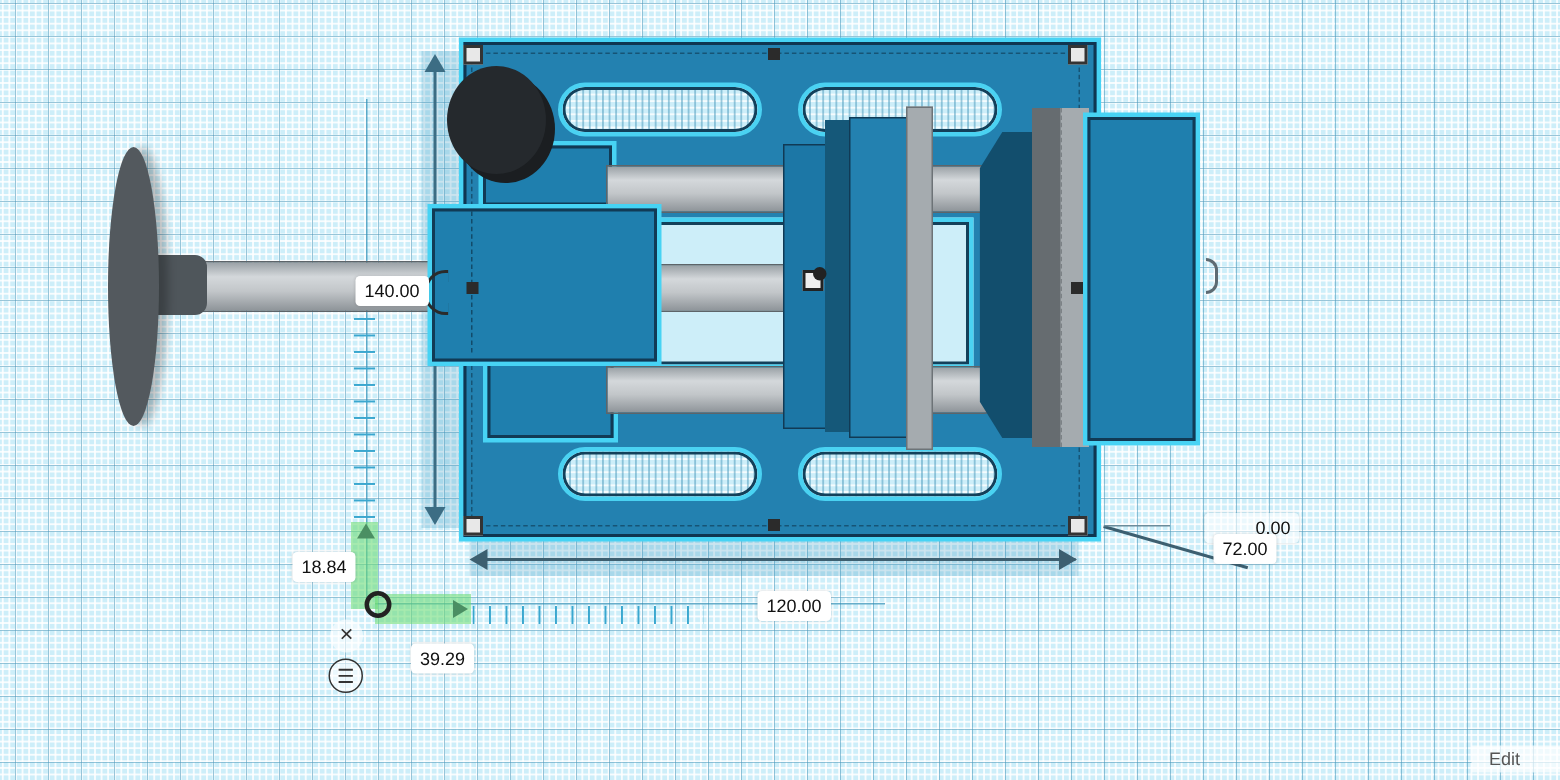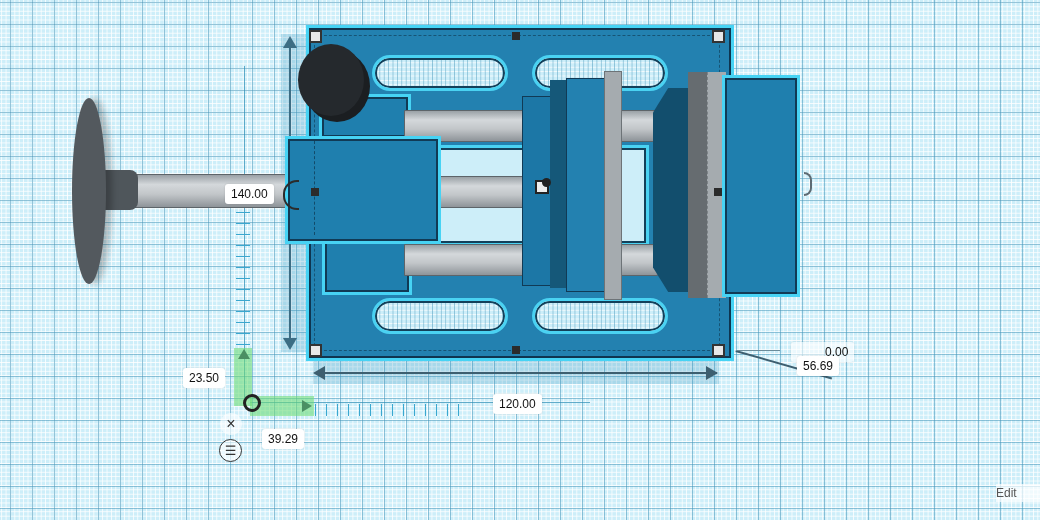--- a/index.html
+++ b/index.html
@@ -10,38 +10,38 @@
     background-image:
       linear-gradient(to right, rgba(70,150,185,0.55) 1px, transparent 1px),
       linear-gradient(to bottom, rgba(70,150,185,0.55) 1px, transparent 1px),
       linear-gradient(to right, rgba(255,255,255,0.85) 1px, transparent 1px),
       linear-gradient(to bottom, rgba(255,255,255,0.85) 1px, transparent 1px);
     background-size: 22px 22px, 22px 22px, 4.4px 4.4px, 4.4px 4.4px;
     background-position: 10px 0, 0 2px, 10px 0, 0 2px; }
   .abs { position:absolute; }
   .label { position:absolute; background:#fff; color:#111; font-size:12px;
     padding:3px 6px; border-radius:3px; line-height:14px;
-    box-shadow:0 0 2px rgba(0,0,0,0.15); }
+    box-shadow:0 0 2px rgba(0,0,0,0.15);margin-left:12px; }
   .handle { position:absolute; width:9px; height:9px; background:#e8e8e8;
     border:2px solid #333; }
   .handle-dark { position:absolute; width:8px; height:8px; background:#2b2b2b; }
   .slot { position:absolute; border-radius:30px; background:#cdeef9;
     border:3px solid #4ad2f2; box-shadow: inset 0 0 0 2px #13405a;
     background-image:
       linear-gradient(to right, rgba(70,150,185,0.5) 1px, transparent 1px),
       linear-gradient(to bottom, rgba(255,255,255,0.8) 1px, transparent 1px);
     background-size:4.4px 4.4px,4.4px 4.4px; }
   .rod { position:absolute; border-radius:0 14px 14px 0;
     background:linear-gradient(to bottom,#9aa1a6 0%,#d4d8db 30%,#c2c6c9 60%,#8e9499 100%);
     border:1px solid #5d6469; }
   .blue-block { position:absolute; background:#1f7fae; border:2px solid #113a55; }
   .sel-outline { box-shadow:0 0 0 3px #47d3f4; }
-  .edit-btn { position:absolute; right:0; bottom:18px; width:44px; height:18px;
-    background:rgba(255,255,255,0.7); color:#555; font-size:12px; text-align:left;
-    padding-right:0; line-height:18px; cursor:pointer; }
+  .edit-btn { position:absolute; right:0; bottom:5px; width:44px; height:18px;
+    background:rgba(255,255,255,0.7); color:#555; font-size:12px; text-align:center;
+    padding-right:15px; line-height:18px; cursor:pointer; }
   .ctl-btn { position:absolute; border-radius:50%; background:rgba(255,255,255,0.6);
     color:#333; text-align:center; cursor:pointer; }
 </style>
 </head>
 <body>
 
 <div id="workplane">
 
   <div class="abs" style="left:289px;top:38px;width:2px;height:310px;background:#3d5f70;"></div>
   <div class="abs" style="left:283px;top:36px;width:0;height:0;border-left:7px solid transparent;border-right:7px solid transparent;border-bottom:12px solid #3d5f70;"></div>
@@ -114,24 +114,24 @@
   <div class="handle-dark" style="left:714px;top:188px;"></div>
 
   <div class="abs" style="left:283px;top:180px;width:14px;height:26px;border:2px solid #2b2b2b;border-right:none;border-radius:14px 0 0 14px;"></div>
   <div class="abs" style="left:804px;top:172px;width:6px;height:20px;border:2px solid #5d6b73;border-left:none;border-radius:0 10px 10px 0;"></div>
 
   <div class="abs" style="left:736px;top:350px;width:100px;height:2px;background:#3d5f70;transform-origin:0 0;transform:rotate(16deg);"></div>
   <div class="abs" style="left:736px;top:350px;width:44px;height:1px;background:#6b8c9b;"></div>
 
   <div class="label" style="left:225px;top:184px;">140.00</div>
   <div class="label" style="left:493px;top:394px;">120.00</div>
-  <div class="label" style="left:183px;top:368px;">23.50</div>
+  <div class="label" style="left:183px;top:368px;">18.84</div>
   <div class="label" style="left:262px;top:429px;">39.29</div>
   <div class="label" style="left:791px;top:342px;background:rgba(255,255,255,0.6);padding-left:34px;">0.00</div>
-  <div class="label" style="left:797px;top:356px;">56.69</div>
+  <div class="label" style="left:797px;top:356px;">72.00</div>
 
   <div class="ctl-btn" style="left:220px;top:413px;width:22px;height:22px;line-height:22px;font-size:16px;">
     <span>×</span>
   </div>
   <div class="ctl-btn" style="left:219px;top:439px;width:21px;height:21px;line-height:21px;font-size:13px;border:1.5px solid #333;">
     <span>☰</span>
   </div>
 
   <div class="edit-btn">Edit</div>
 </div>

